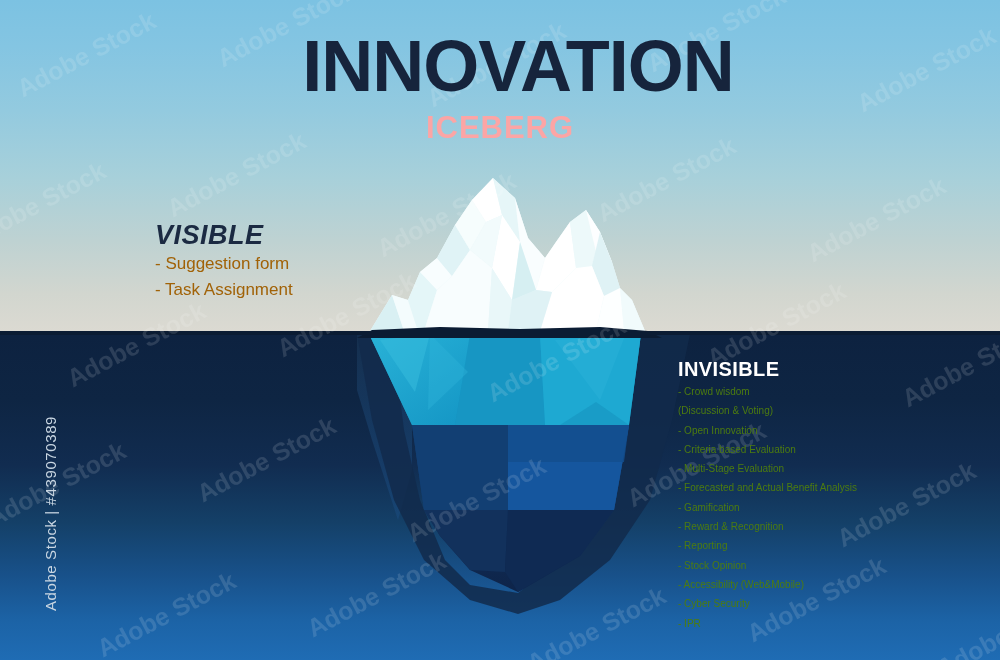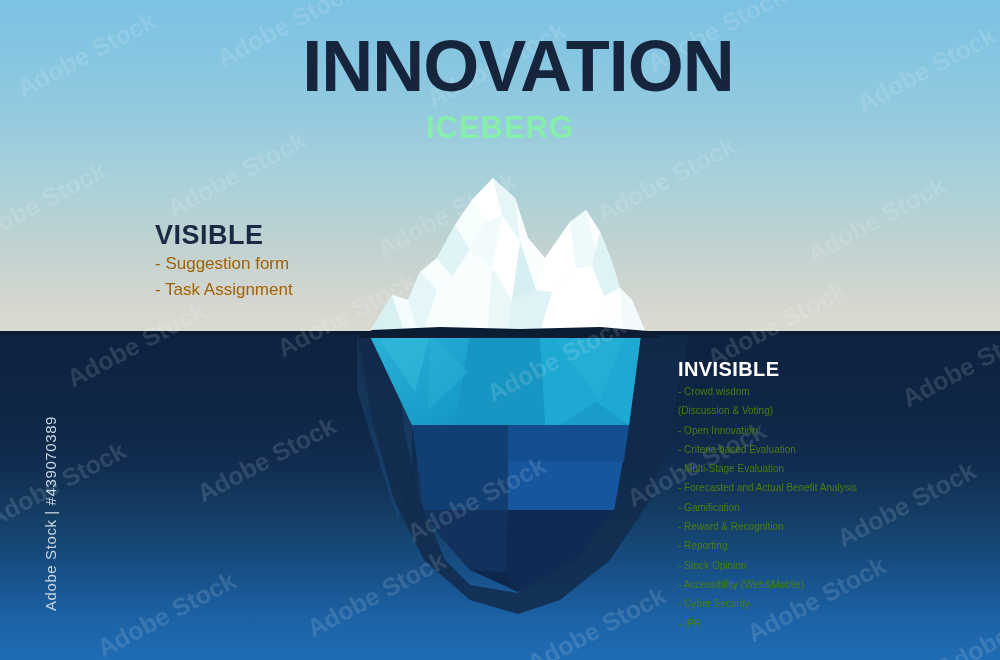--- a/index.html
+++ b/index.html
@@ -53,29 +53,29 @@
     font-size:72px; line-height:72px; font-weight:bold;
     letter-spacing:-1px;
     color:#16243c;
     margin-left:18px;
   }
   .subtitle {
     position:absolute; left:0; top:112px; width:1000px;
     text-align:center;
     font-size:31px; line-height:31px; font-weight:bold;
     letter-spacing:1px;
-    color:#86efac;
+    color:#fca5a5;
   }
 
   .visible-block {
     position:absolute; left:155px; top:220px; width:300px;
   }
   .visible-block .head {
     font-size:27px; line-height:31px; font-weight:bold;
-    color:#1b2a42; letter-spacing:0.5px;
+    color:#1b2a42; letter-spacing:0.5px;font-style:italic;
   }
   .visible-block .row {
     font-size:17px; line-height:26px; color:#a16207;
     white-space:nowrap;
   }
 
   .invisible-block {
     position:absolute; left:678px; top:357px; width:320px;
   }
   .invisible-block .head {

